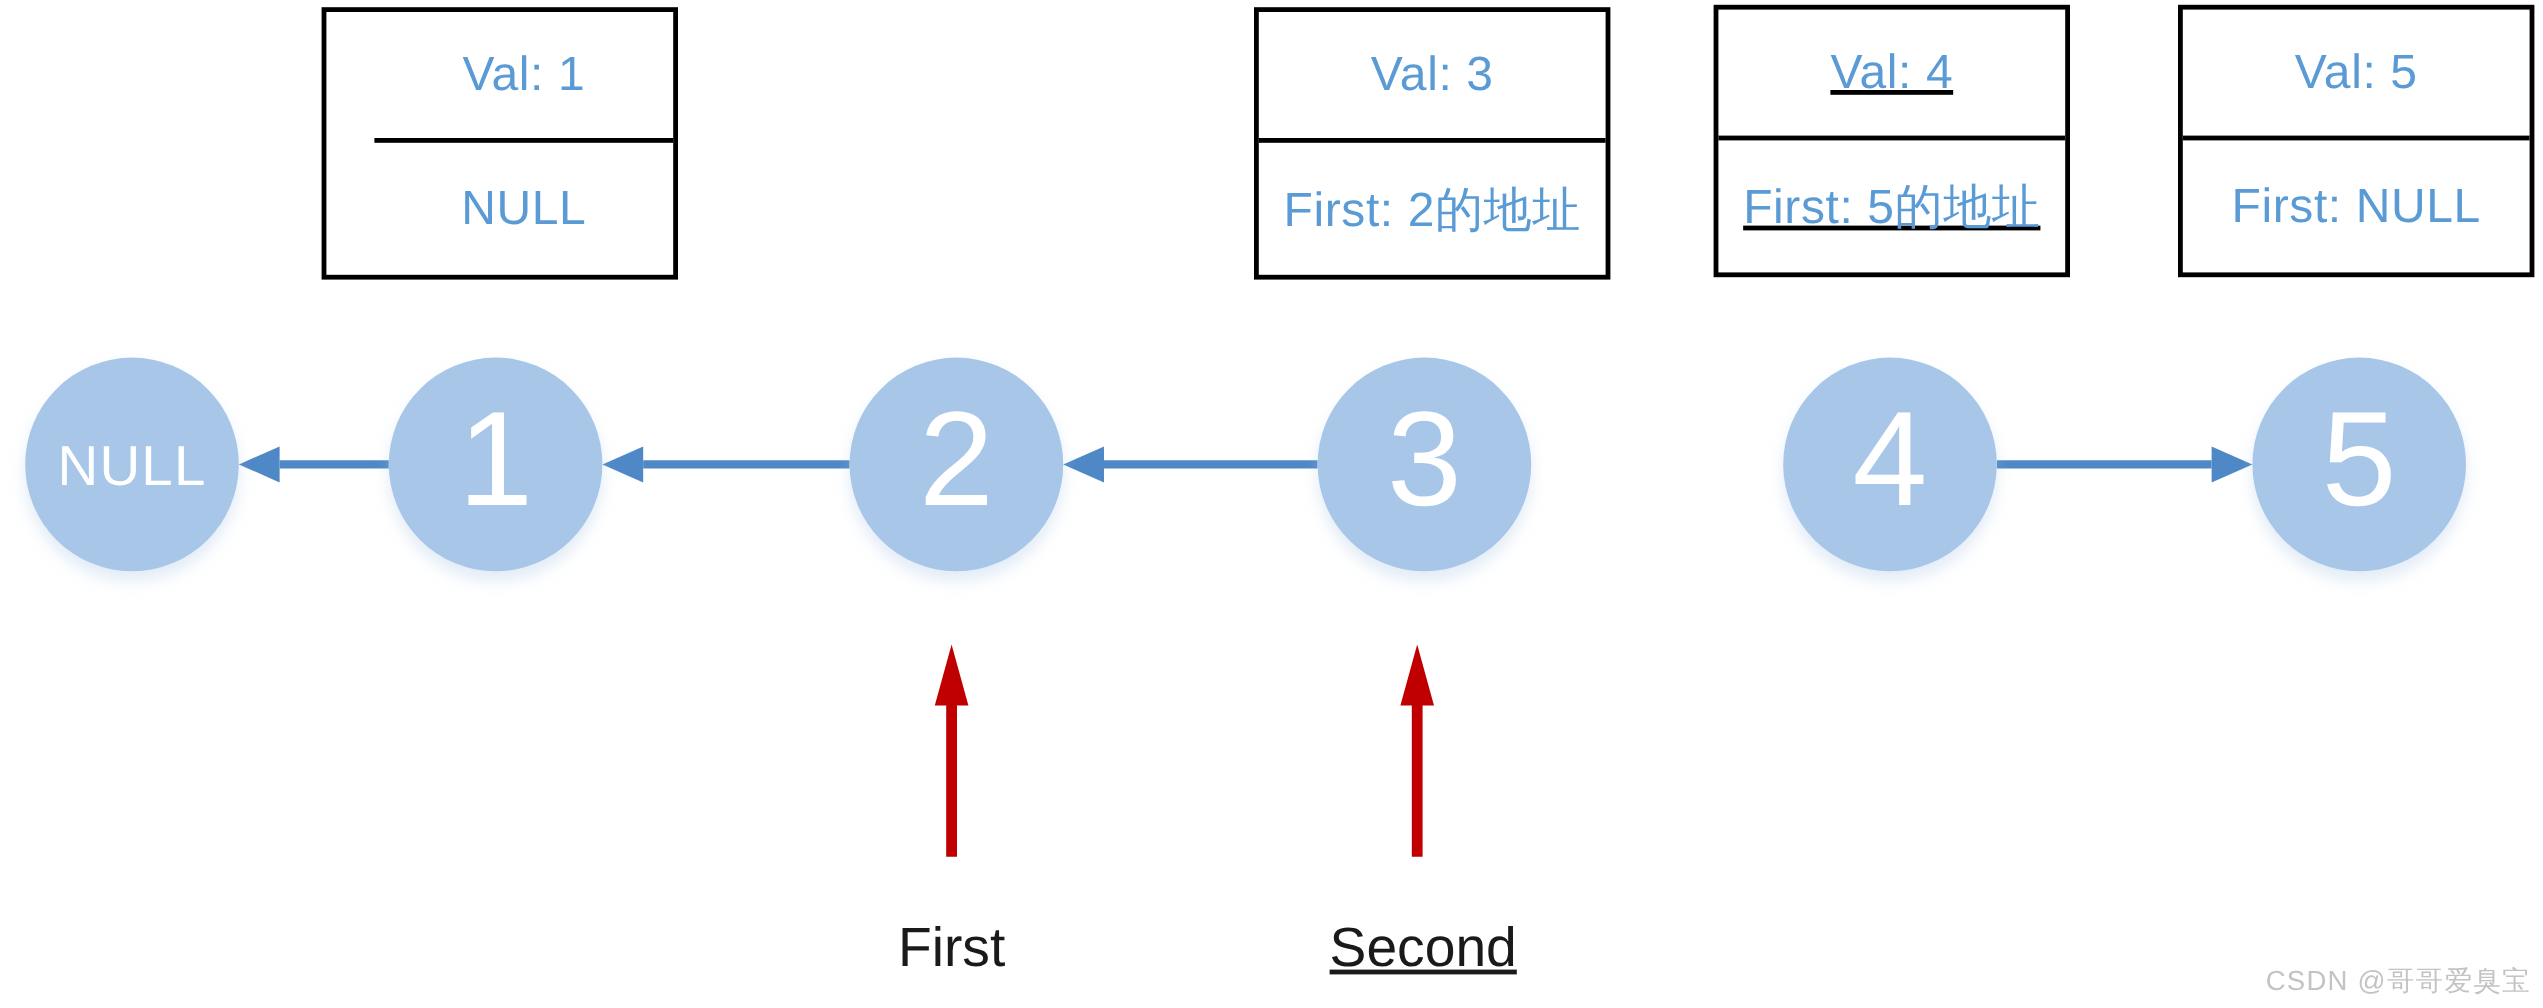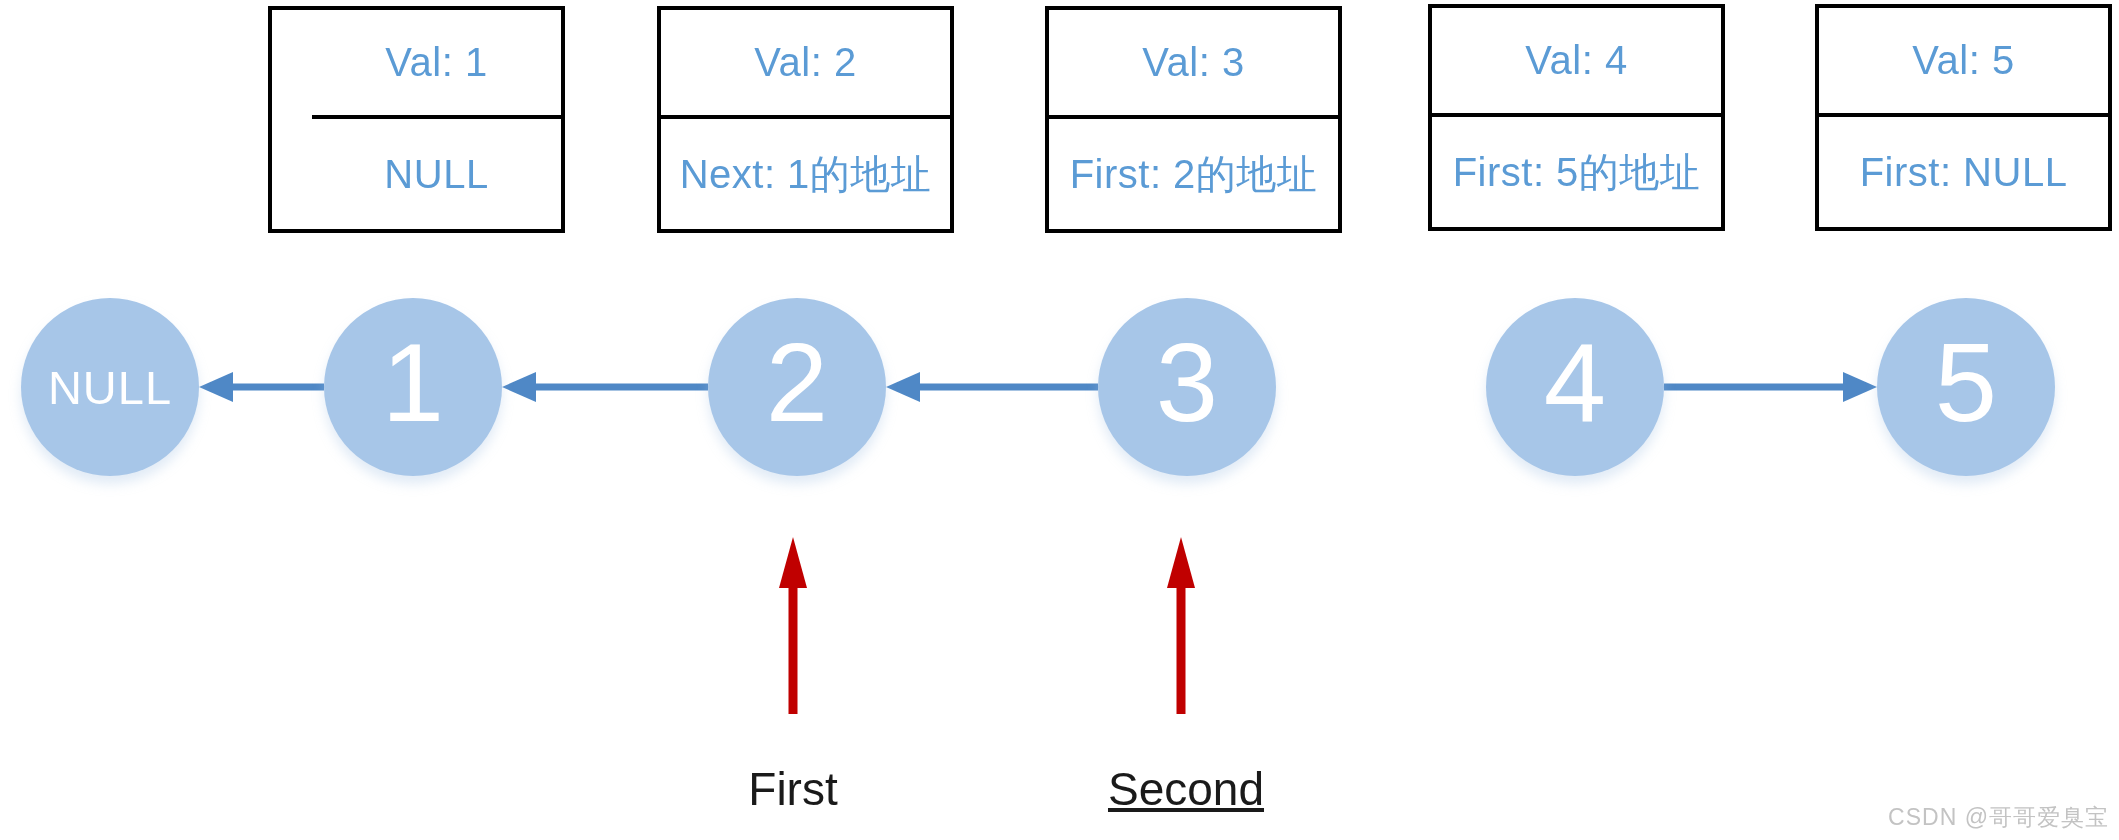--- a/index.html
+++ b/index.html
@@ -37,21 +37,21 @@
     color: #5b9bd5;
     font-size: 40px;
     letter-spacing: 0.5px;
     white-space: nowrap;
   }
   .membox .cell.val  { height: 105px; border-bottom: 4px solid #000000; }
   .membox .cell.next { height: 110px; }
   .b1 { left: 268px; padding-left: 40px; }
   .b2 { left: 657px; }
   .b3 { left: 1045px; }
-  .b4 { left: 1428px; top: 4px; }
+  .b4 { left: 1428px; top: 4px; text-decoration: underline; }
   .b5 { left: 1815px; top: 4px; }
   
   .node {
     position: absolute;
     top: 298px;
     width: 178px;
     height: 178px;
     border-radius: 50%;
     background: #a7c6e8;
     color: #ffffff;
@@ -130,24 +130,20 @@
     <g stroke="#c00000" fill="#c00000">
       <line x1="1181" y1="714" x2="1181" y2="585" stroke-width="9"></line>
       <polygon points="1181,537 1167,588 1195,588" stroke="none"></polygon>
     </g>
   </svg>
 
   <div class="membox b1">
     <div class="cell val">Val: 1</div>
     <div class="cell next">NULL</div>
   </div>
-  <div class="membox b2">
-    <div class="cell val">Val: 2</div>
-    <div class="cell next">Next: 1的地址</div>
-  </div>
   <div class="membox b3">
     <div class="cell val">Val: 3</div>
     <div class="cell next">First: 2的地址</div>
   </div>
   <div class="membox b4">
     <div class="cell val">Val: 4</div>
     <div class="cell next">First: 5的地址</div>
   </div>
   <div class="membox b5">
     <div class="cell val">Val: 5</div>

